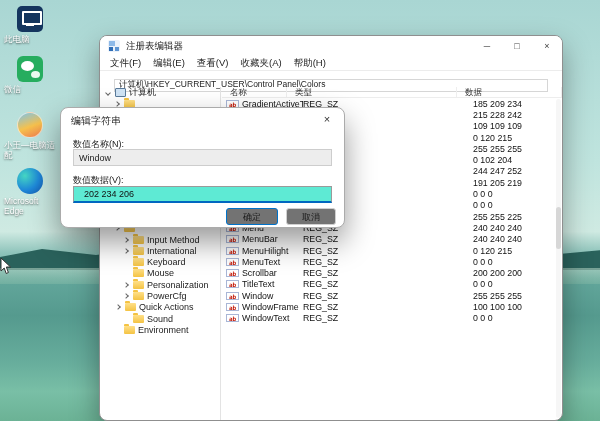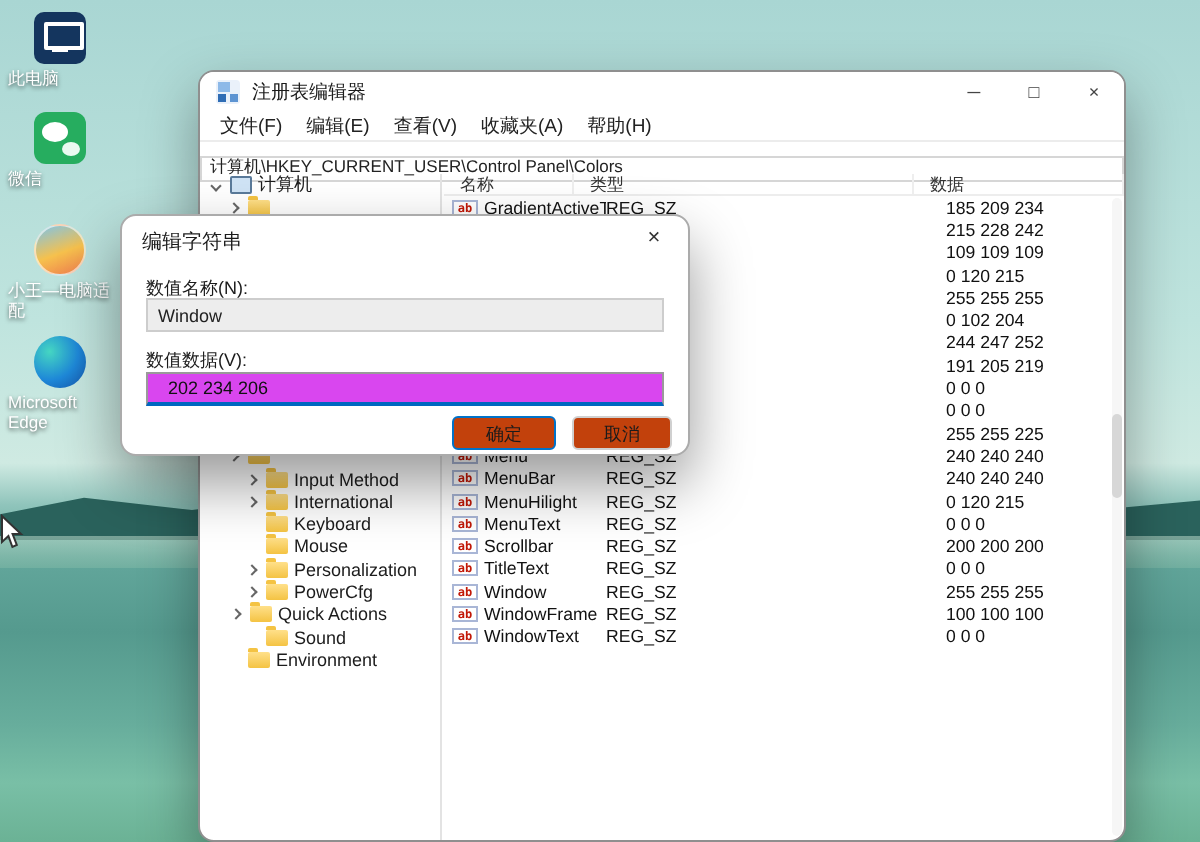--- a/index.html
+++ b/index.html
@@ -38,21 +38,21 @@
     background:linear-gradient(#8db9e8,#8db9e8) 1px 1px/6px 5px no-repeat,
                linear-gradient(#2f6db5,#2f6db5) 1px 7px/4px 4px no-repeat,
                linear-gradient(#5d94d2,#5d94d2) 7px 7px/4px 4px no-repeat,
                #eaf1fa; border-radius:2px; }
   .title-text { font-size:9.5px; color:#1b1b1b; }
   .win-controls { position:absolute; right:0; top:0; height:20px; display:flex; }
   .win-btn { width:30px; height:20px; text-align:center; line-height:20px; font-size:9px; color:#444; }
   .menubar { position:absolute; left:0; top:20px; right:0; height:15px; border-bottom:1px solid #ececec;
     font-size:9.5px; color:#222; display:flex; align-items:flex-end; padding-left:4px; }
   .menu-item { padding:0 6px; }
-  .addressbar { position:absolute; left:0; top:36px; right:0; height:15px; padding:1px 0; }
+  .addressbar { position:absolute; left:0; top:36px; right:0; height:15px; padding:1px 14px; }
   .addressbar input { width:100%; height:13px; border:1px solid #d6d6d6; font-size:8.5px; color:#222;
     padding:0 4px; font-family:"Liberation Sans",sans-serif; outline:none; }
 
   .body { position:absolute; left:0; top:51px; right:0; bottom:0; }
   .tree { position:absolute; left:0; top:0; width:121px; bottom:0; border-right:1px solid #e3e3e3; overflow:hidden; }
   .tree-row { display:flex; align-items:center; height:11.3px; font-size:9px; color:#1c1c1c; white-space:nowrap; }
   .chev { display:inline-block; width:4px; height:4px; border-right:1px solid #666; border-bottom:1px solid #666;
     transform:rotate(-45deg); margin:0 5px 0 2px; flex:none; }
   .chev.down { transform:rotate(45deg); }
   .chev.none { visibility:hidden; }
@@ -79,22 +79,22 @@
   .dialog { position:absolute; left:60px; top:107px; width:285px; height:121px; background:#fff;
     border:1px solid #ababab; border-radius:8px; box-shadow:0 14px 30px rgba(0,0,0,.4); }
   .dlg-title { position:absolute; left:10px; top:6px; font-size:10px; color:#1b1b1b; }
   .dlg-close { position:absolute; right:4px; top:2px; width:26px; height:19px; text-align:center; line-height:19px;
     font-size:11px; color:#333; }
   .dlg-label { position:absolute; left:12px; font-size:9px; color:#1b1b1b; }
   .lbl-name { top:30px; } .lbl-data { top:66px; }
   .dlg-input { position:absolute; left:12px; right:12px; height:17px; font-size:9px; padding:0 5px;
     font-family:"Liberation Sans",sans-serif; outline:none; }
   .inp-name { top:41px; background:#ededed; border:1px solid #cdcdcd; color:#222; }
-  .inp-data { top:78px; background:#d946ef; border:1px solid #9a9a9a; border-bottom:2px solid #0067c0; color:#111;padding-left:10px; }
-  .dlg-btn { position:absolute; top:100px; height:17px; font-size:9px; background:#c2410c; border-radius:3px;
+  .inp-data { top:78px; background:#5eead4; border:1px solid #9a9a9a; border-bottom:2px solid #0067c0; color:#111;padding-left:10px; }
+  .dlg-btn { position:absolute; top:100px; height:17px; font-size:9px; background:#737373; border-radius:3px;
     text-align:center; line-height:16px; color:#1b1b1b; }
   .btn-ok { right:66px; width:52px; border:1px solid #0072c9; }
   .btn-cancel { right:8px; width:50px; border:1px solid #d0d0d0; }
 
   .cursor { position:absolute; left:0px; top:257px; z-index:50; }
 </style>
 </head>
 <body>
 
 <div class="stage">

